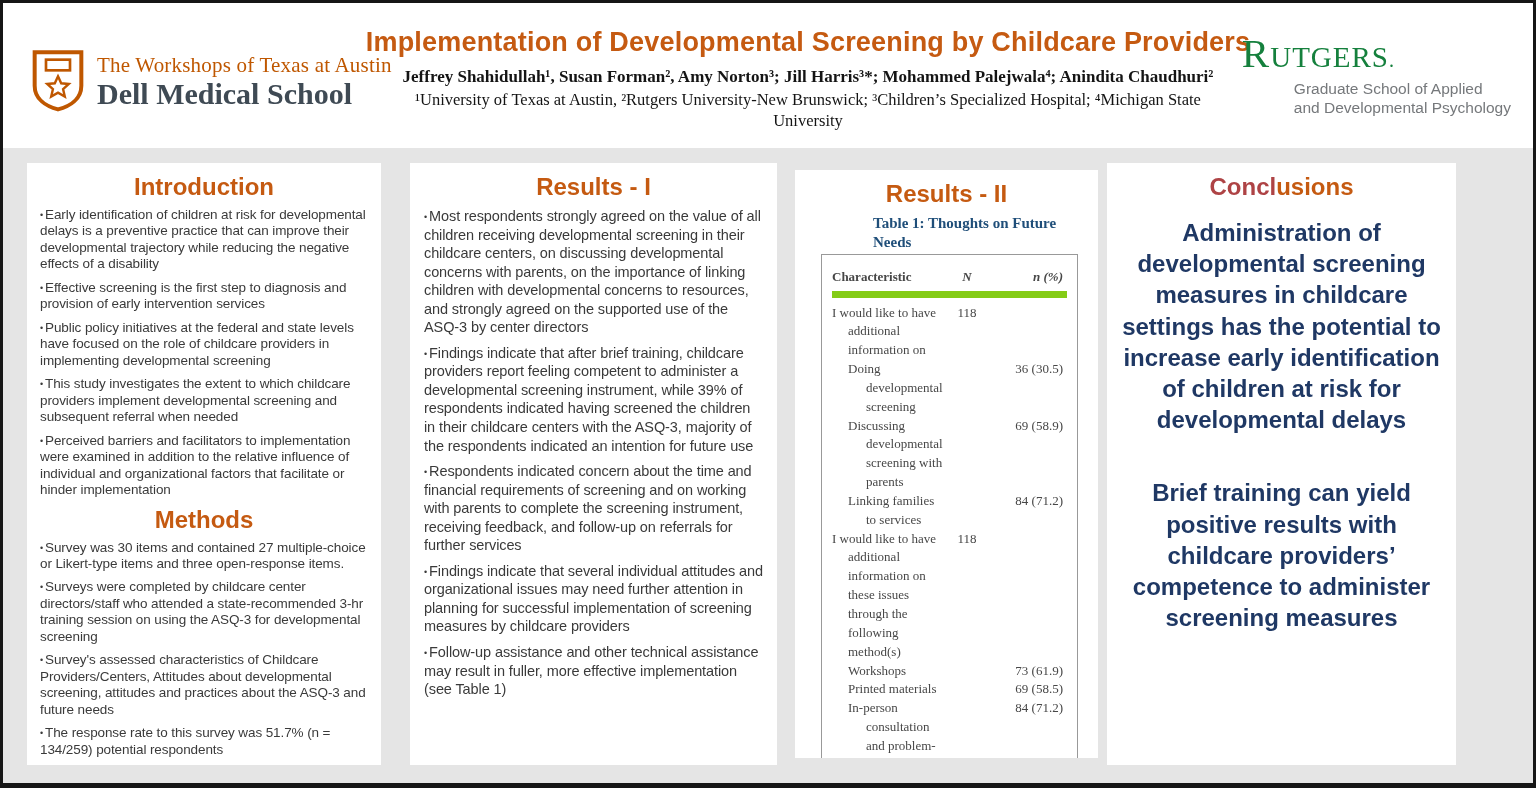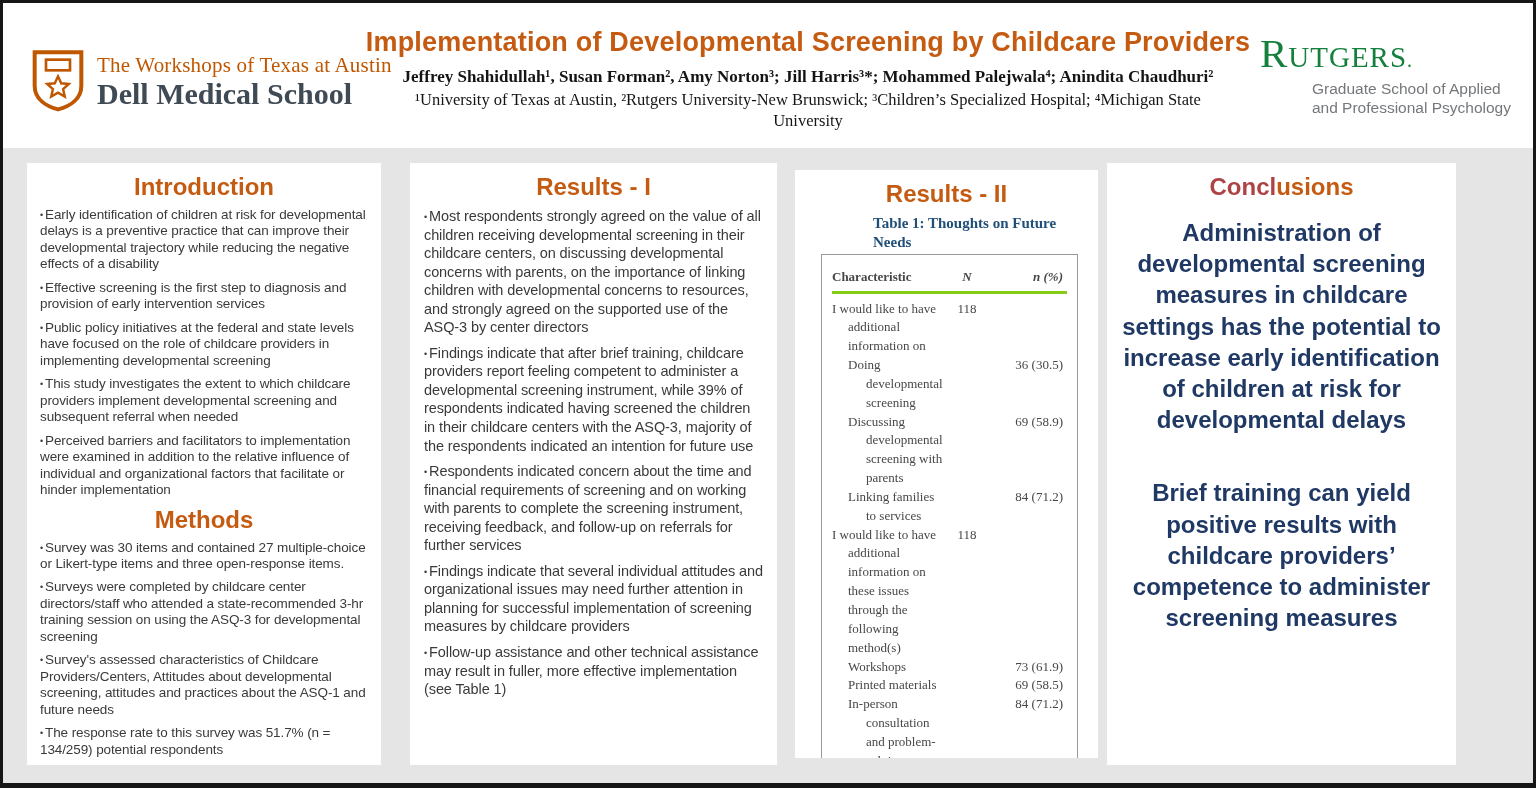--- a/index.html
+++ b/index.html
@@ -46,21 +46,21 @@
     margin-top:4px; padding-left:66px;
     font-family:"Liberation Serif", serif; font-weight:bold;
     color:#1f4e79; font-size:15px; line-height:1.25;
   }
   .tablebox{
     margin:2px 8px 0 14px; border:1px solid #999;
     padding:14px 10px 16px 10px;
     font-family:"Liberation Serif", serif; font-size:13px; color:#474747;
     background:#fff;
   }
-  .thead{ display:flex; font-weight:bold; padding-bottom:6px; border-bottom:3px solid #84cc16; }
+  .thead{ display:flex; font-weight:bold; padding-bottom:6px; border-bottom:7px solid #84cc16; }
   .thead .hN, .thead .hPct{ font-style:italic; }
   .hChar{ flex:1; }
   .hN{ width:48px; text-align:center; }
   .hPct{ width:76px; text-align:right; padding-right:4px; }
   .trows{ padding-top:6px; }
   .trow{ display:flex; line-height:1.45; }
   .tlabel{ flex:1; padding-left:16px; text-indent:-16px; }
   .trow.ind1 .tlabel{ padding-left:34px; text-indent:-18px; }
   .tn{ width:48px; text-align:center; }
   .tpct{ width:76px; text-align:right; padding-right:4px; }
@@ -95,21 +95,21 @@
     <div class="title-block">
       <h1>Implementation of Developmental Screening by Childcare Providers</h1>
       <div class="authors">Jeffrey Shahidullah¹, Susan Forman², Amy Norton³; Jill Harris³*; Mohammed Palejwala⁴; Anindita Chaudhuri²</div>
       <div class="affils">¹University of Texas at Austin, ²Rutgers University-New Brunswick; ³Children’s Specialized Hospital; ⁴Michigan State University</div>
     </div>
 
     <div class="rutgers">
       <div class="rutgers-word">Rutgers</div>
       <div class="rutgers-sub">
         <div>Graduate School of Applied</div>
-        <div>and Professional Psychology</div>
+        <div>and Developmental Psychology</div>
       </div>
     </div>
   </header>
 
   <main class="bodyarea">
 
     <section class="panel p1">
       <h2 class="ph">Introduction</h2>
       <div class="bullets sz1">
 
@@ -123,21 +123,21 @@
 
           <div class="bitem"><span class="bdot">•</span><span>Perceived barriers and facilitators to implementation were examined in addition to the relative influence of individual and organizational factors that facilitate or hinder implementation</span></div>
         </div>
       <h2 class="ph">Methods</h2>
       <div class="bullets sz1">
 
           <div class="bitem"><span class="bdot">•</span><span>Survey was 30 items and contained 27 multiple-choice or Likert-type items and three open-response items.</span></div>
 
           <div class="bitem"><span class="bdot">•</span><span>Surveys were completed by childcare center directors/staff who attended a state-recommended 3-hr training session on using the ASQ-3 for developmental screening</span></div>
 
-          <div class="bitem"><span class="bdot">•</span><span>Survey's assessed characteristics of Childcare Providers/Centers, Attitudes about developmental screening, attitudes and practices about the ASQ-1 and future needs</span></div>
+          <div class="bitem"><span class="bdot">•</span><span>Survey's assessed characteristics of Childcare Providers/Centers, Attitudes about developmental screening, attitudes and practices about the ASQ-3 and future needs</span></div>
 
           <div class="bitem"><span class="bdot">•</span><span>The response rate to this survey was 51.7% (n = 134/259) potential respondents</span></div>
 
         </div>
     </section>
 
     <section class="panel p2">
       <h2 class="ph">Results - I</h2>
       <div class="bullets sz2">
 

